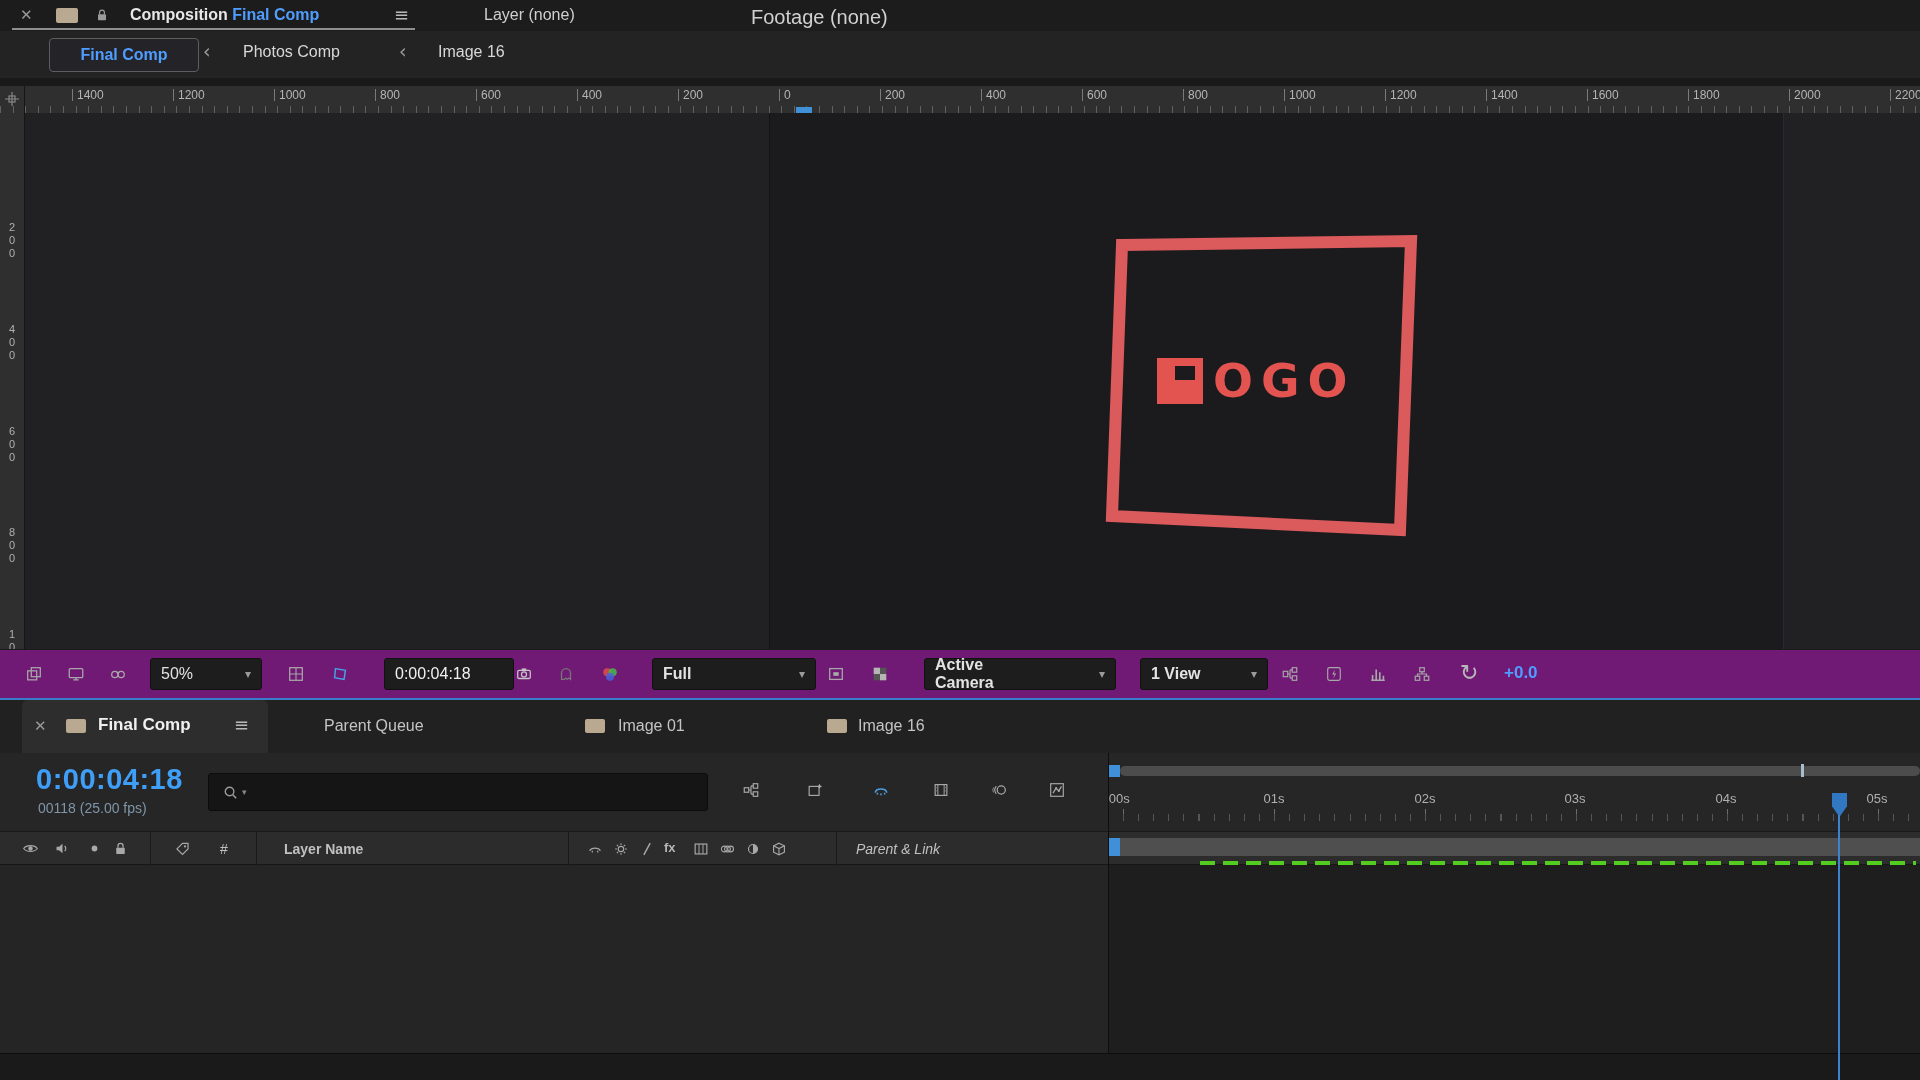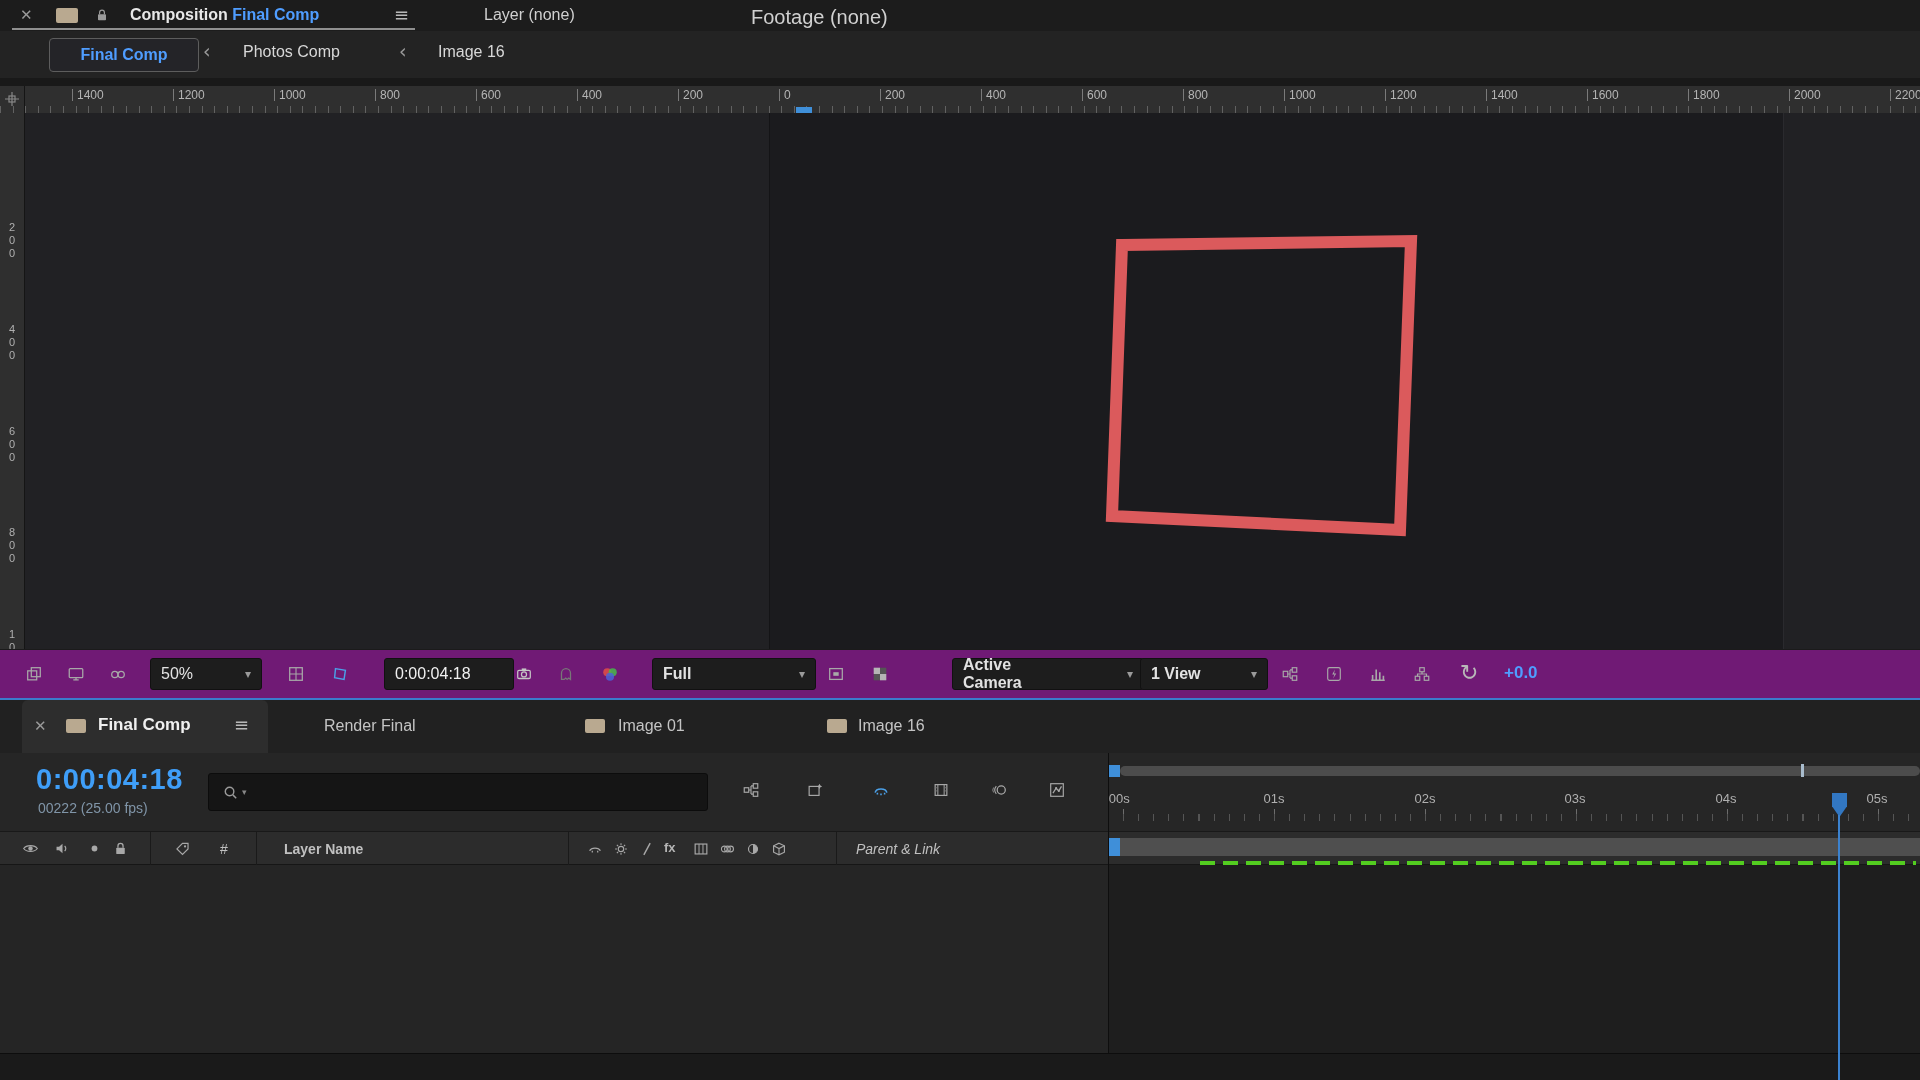--- a/index.html
+++ b/index.html
@@ -135,20 +135,26 @@
     <div class="abs" style="left:796px;bottom:0;width:16px;height:6px;background:#3f8fd9;"></div>
   </div>
 
   <div class="abs viewport">
     <div class="comp-region"></div>
 
     <svg class="abs" style="left:0;top:0;" width="1920" height="536">
       <polygon points="1122,132 1411,128 1400,417 1112,403" fill="none" stroke="#db5a5c" stroke-width="12"></polygon>
     </svg>
 
+    <div class="logo-row">
+      <div class="logo-mark">
+          <div class="notch"></div>
+        </div>
+      <div class="logo-rest">OGO</div>
+    </div>
 
     <div class="vruler">
       <div class="vlab" style="top:108px;">200</div>
       <div class="vlab" style="top:210px;">400</div>
       <div class="vlab" style="top:312px;">600</div>
       <div class="vlab" style="top:413px;">800</div>
       <div class="vlab" style="top:515px;">1000</div>
     </div>
   </div>
 
@@ -227,21 +233,21 @@
     </span>
     <span class="abs ic tool-ic" style="left:871px;">
       <svg viewBox="0 0 20 20">
           <rect x="3" y="3" width="7" height="7" fill="#b5b5b5"></rect>
           <rect x="10" y="10" width="7" height="7" fill="#b5b5b5"></rect>
           <rect x="10" y="3" width="7" height="7" fill="#555"></rect>
           <rect x="3" y="10" width="7" height="7" fill="#555"></rect>
         </svg>
     </span>
 
-    <div class="dd" style="left:952px;width:192px;gap:44px;">
+    <div class="dd" style="left:924px;width:192px;gap:44px;">
       <span class="lbl" style="font-weight:bold;">Active Camera</span>
       <span class="chev glyph">▾</span>
     </div>
     <div class="dd" style="left:1140px;width:128px;">
       <span class="lbl" style="font-weight:bold;">1 View</span>
       <span class="chev glyph">▾</span>
     </div>
 
     <span class="abs ic tool-ic" style="left:1281px;">
       <svg viewBox="0 0 20 20">
@@ -277,30 +283,30 @@
   <div class="abs tl">
     <div class="abs tl-accent"></div>
 
     <div class="abs tl-tabbar">
       <div class="tl-tab-active">
         <span class="abs glyph" style="left:12px;top:17px;font-size:15px;color:#9a9a9a;">✕</span>
         <span class="abs tan-icon" style="left:44px;top:19px;width:20px;height:14px;"></span>
         <span class="abs nowrap" style="left:76px;top:15px;font-size:17px;font-weight:bold;color:#f0f0f0;">Final Comp</span>
         <span class="abs glyph" style="left:212px;top:14px;font-size:18px;color:#b8b8b8;">≡</span>
       </div>
-      <span class="abs" style="left:324px;top:17px;font-size:16px;color:#c4c4c4;">Render Final</span>
+      <span class="abs" style="left:324px;top:17px;font-size:16px;color:#c4c4c4;">Parent Queue</span>
       <span class="abs tan-icon" style="left:585px;top:19px;width:20px;height:14px;"></span>
       <span class="abs" style="left:618px;top:17px;font-size:16px;color:#c4c4c4;">Image 01</span>
       <span class="abs tan-icon" style="left:827px;top:19px;width:20px;height:14px;"></span>
       <span class="abs" style="left:858px;top:17px;font-size:16px;color:#c4c4c4;">Image 16</span>
     </div>
 
     <div class="abs tl-left">
       <span class="abs big-time" style="left:36px;top:10px;">0:00:04:18</span>
-      <span class="abs frame-info" style="left:38px;top:47px;">00222 (25.00 fps)</span>
+      <span class="abs frame-info" style="left:38px;top:47px;">00118 (25.00 fps)</span>
 
       <div class="searchbox">
         <span class="ic abs" style="left:12px;top:9px;width:19px;height:19px;">
           <svg viewBox="0 0 20 20">
               <circle cx="9" cy="9" r="4.5" fill="none" stroke="#9a9a9a" stroke-width="1.5"></circle>
               <path d="M12.5 12.5 L16 16" stroke="#9a9a9a" stroke-width="1.5"></path>
             </svg>
         </span>
         <span class="abs glyph" style="left:33px;top:13px;font-size:9px;color:#888;">▾</span>
         <input value="" style="">

